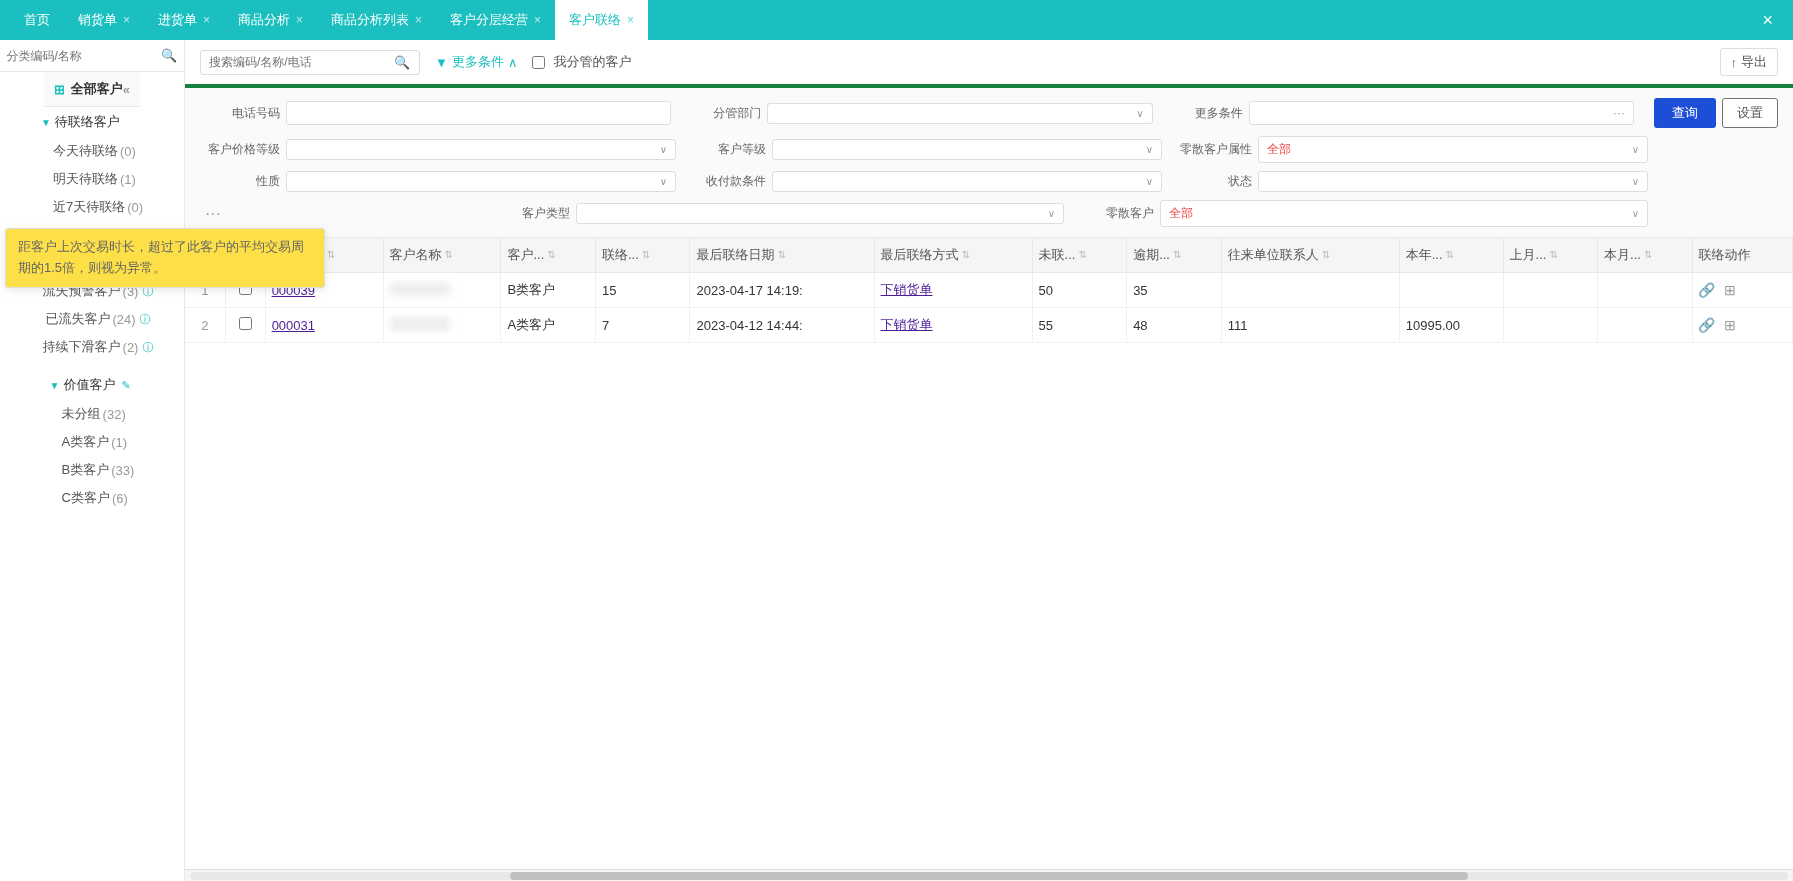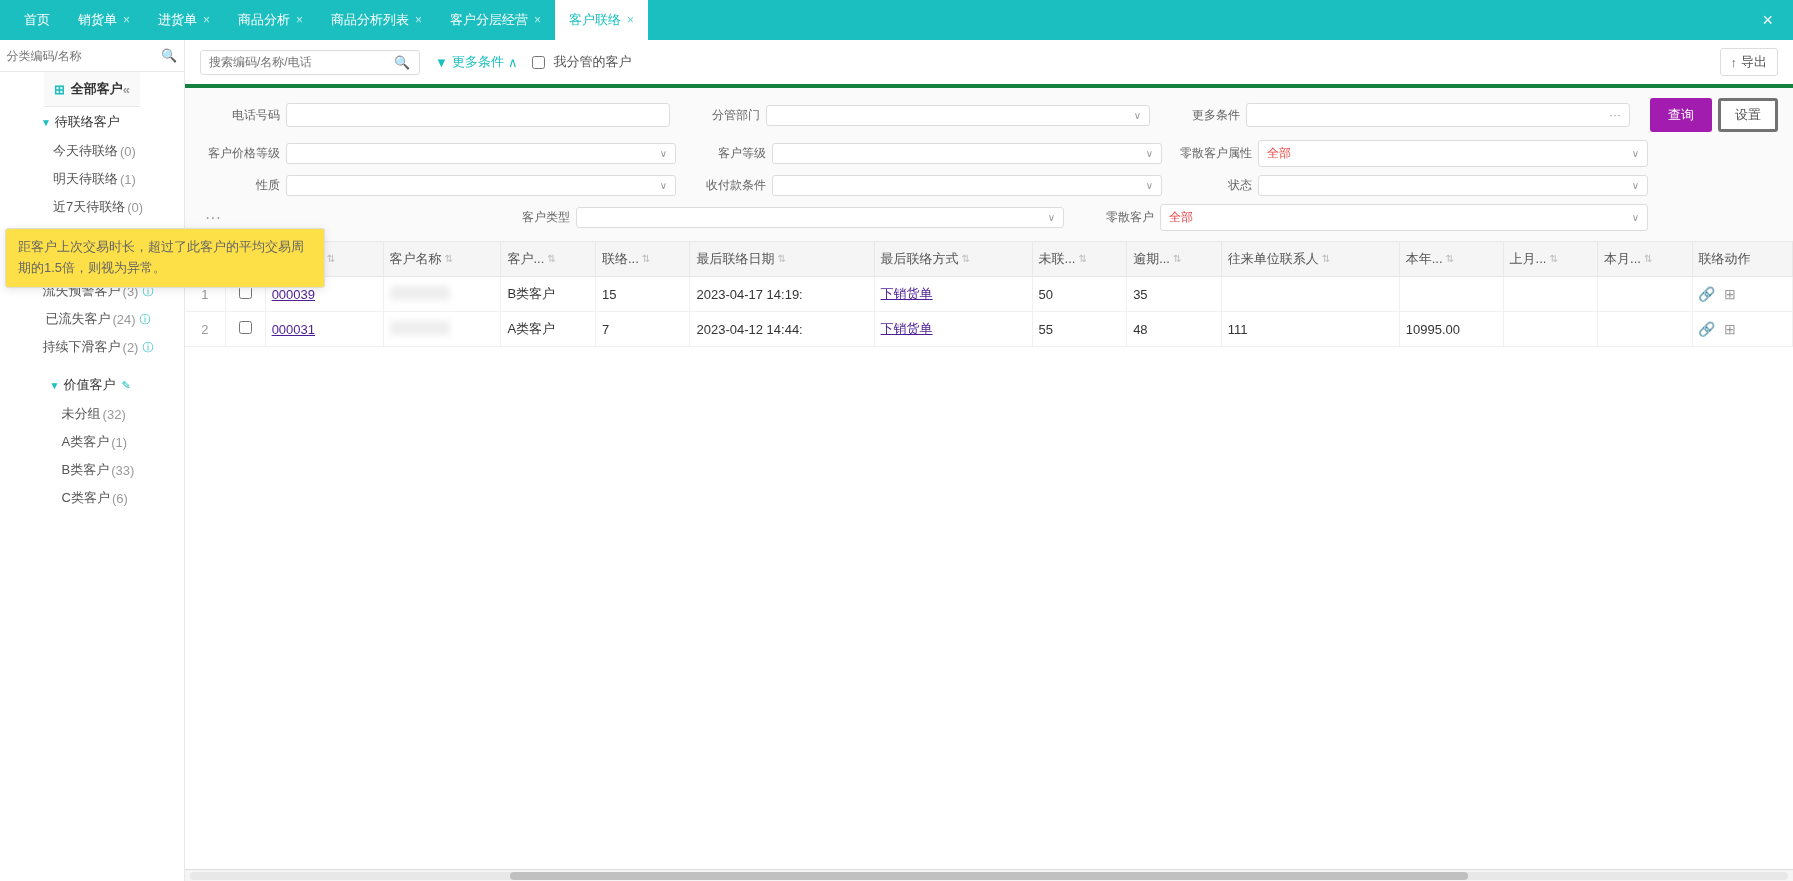--- a/index.html
+++ b/index.html
@@ -104,25 +104,25 @@
       font-size: 12px; outline: none; background: #fff;
     }
     .filter-select {
       flex: 1; display: flex; align-items: center; border: 1px solid #ddd; border-radius: 3px;
       padding: 4px 8px; background: #fff; cursor: pointer; justify-content: space-between;
     }
     .filter-select span { color: #ef4444; font-size: 12px; }
     .filter-select .chevron { color: #999; font-size: 10px; }
     .filter-btn-group { display: flex; gap: 6px; margin-left: 10px; }
     .btn-query {
-      background: #a21caf; color: #fff; border: none; padding: 5px 18px;
+      background: #1d4ed8; color: #fff; border: none; padding: 5px 18px;
       border-radius: 3px; cursor: pointer; font-size: 13px;
     }
     .btn-settings {
-      background: #fff; color: #555; border: 3px solid #737373; padding: 5px 14px;
+      background: #fff; color: #555; border: 1px solid #737373; padding: 5px 14px;
       border-radius: 3px; cursor: pointer; font-size: 13px;
     }
     .filter-row-dots { color: #999; cursor: pointer; padding: 0 5px; font-size: 16px; }
 
     
     .table-container { flex: 1; overflow: auto; }
     table { width: 100%; border-collapse: collapse; font-size: 12px; }
     table thead tr { background: #f5f5f5; }
     table thead th {
       padding: 8px 6px; text-align: left; border-bottom: 1px solid #e8e8e8;

